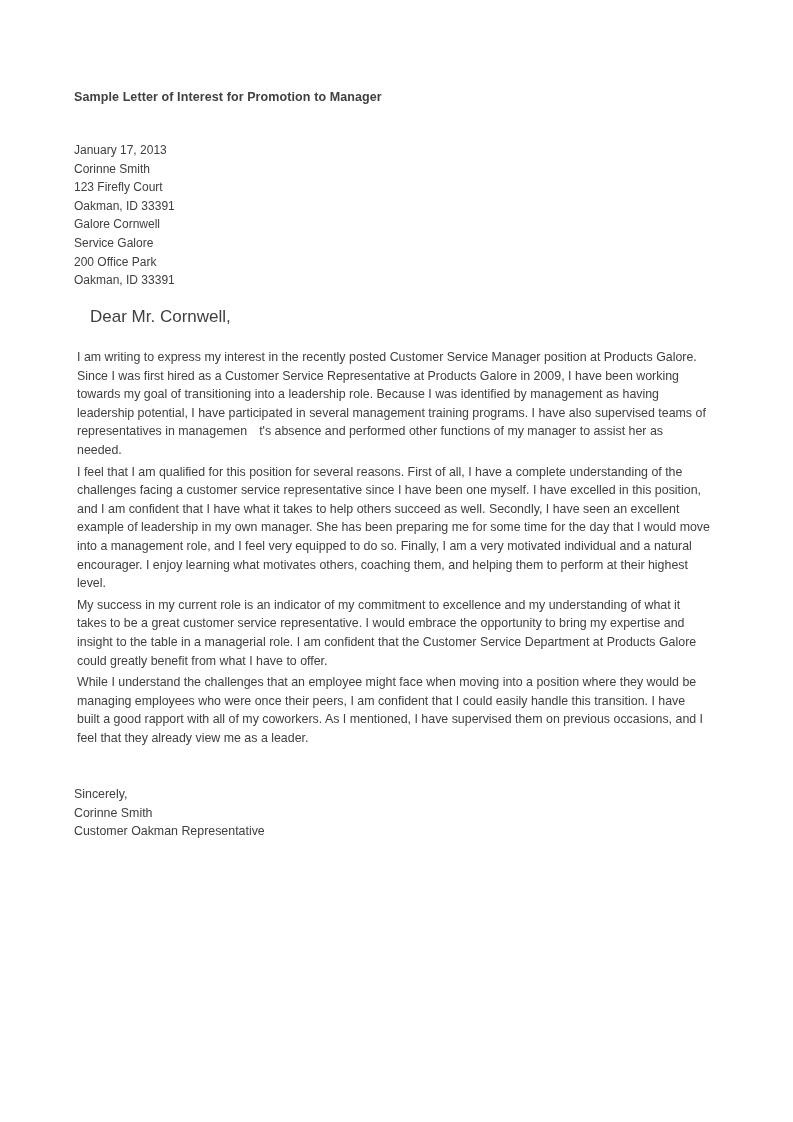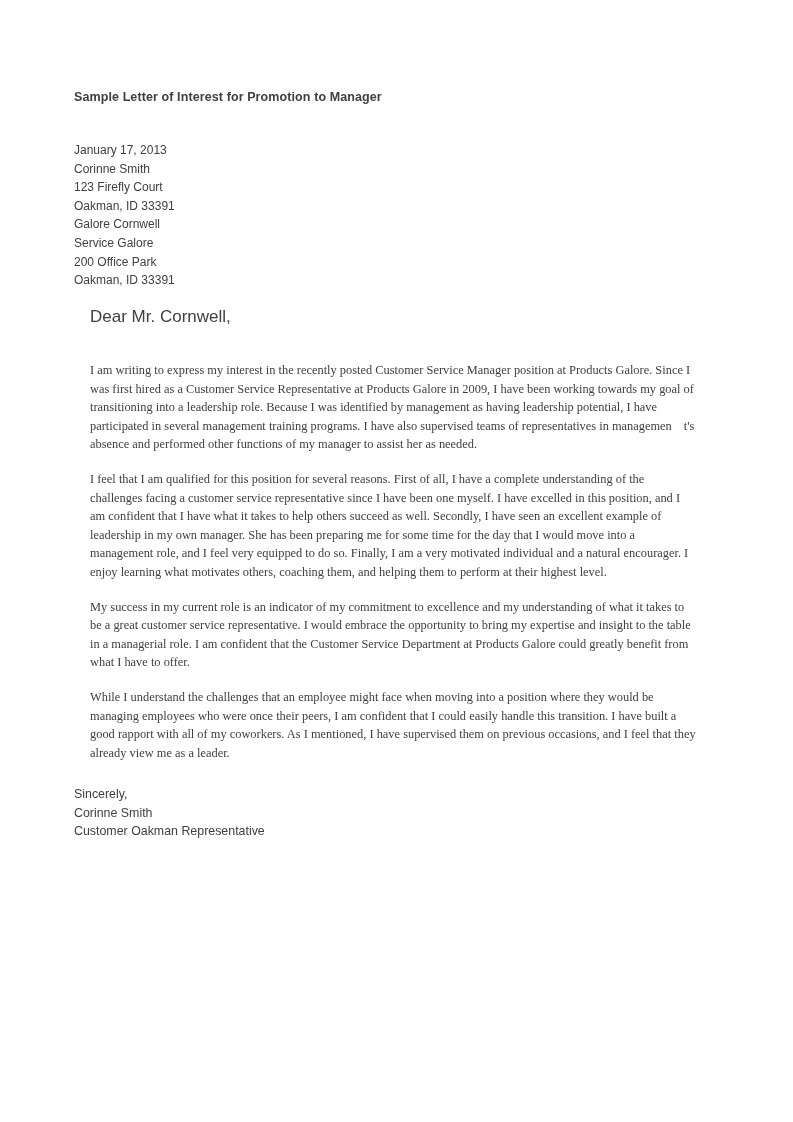--- a/index.html
+++ b/index.html
@@ -48,22 +48,21 @@
   .body-block {
     position: absolute;
     left: 74px;
     top: 345px;
     width: 640px;
     font-size: 12.4px;
     line-height: 18.6px;
     text-align: left;
   }
   .body-block p {
-    margin: 16px;
-    font-family: Liberation Serif, serif;
+    margin: 3px;
   }
   .gap-typo {
     display: inline-block;
     width: 12px;
   }
   .closing-block {
     position: absolute;
     left: 74px;
     top: 785px;
     font-size: 12.4px;

